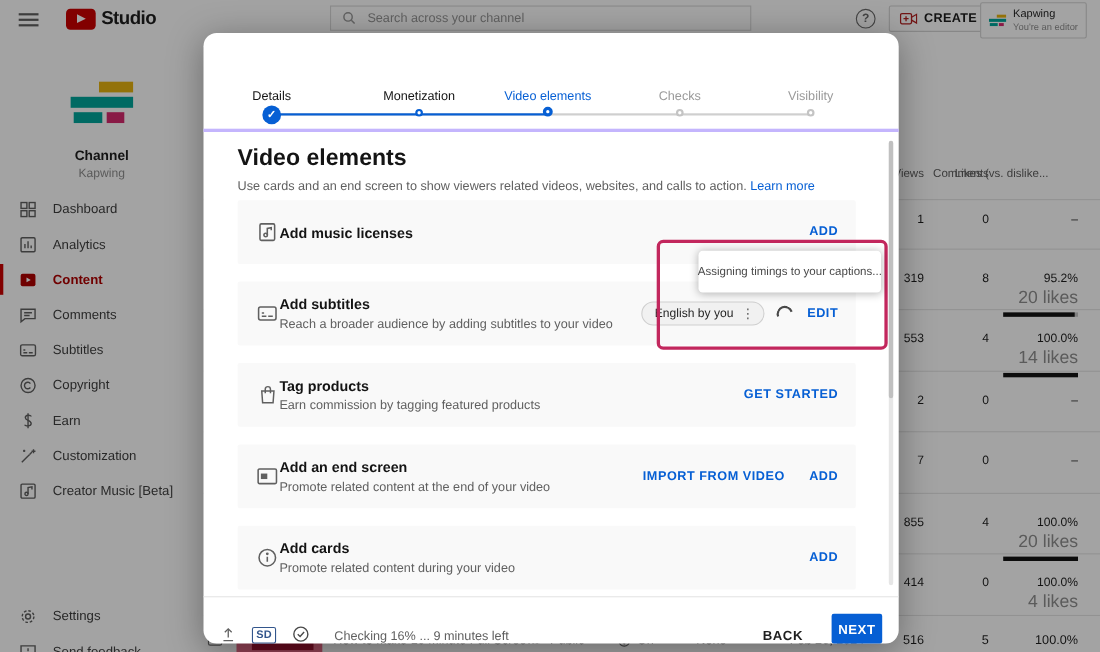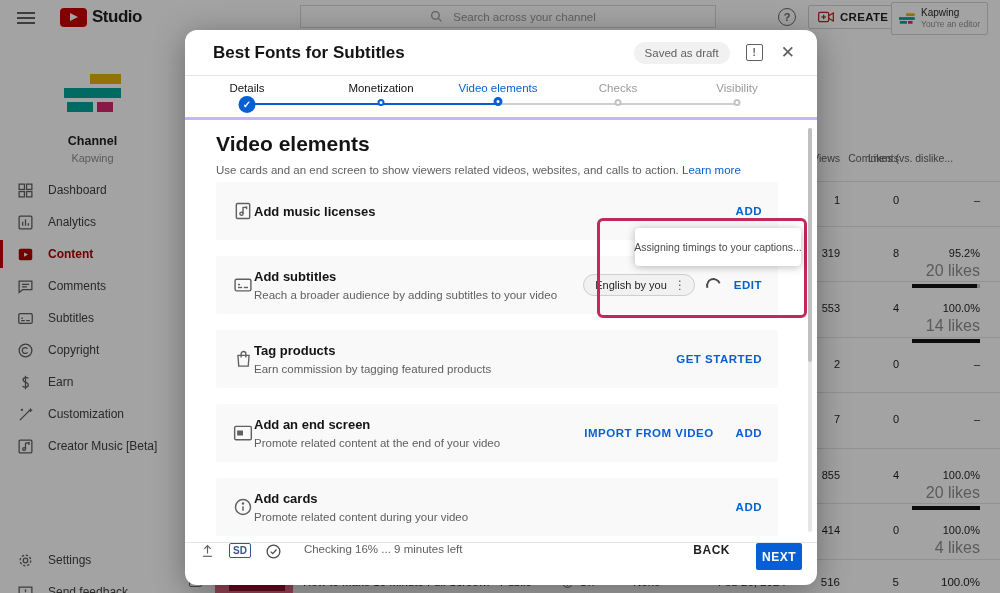--- a/index.html
+++ b/index.html
@@ -10,21 +10,21 @@
   
   .bg { position:absolute; inset:0; background:#fff; }
 
   .topbar { position:absolute; top:0; left:0; right:0; height:36px; background:#fff; }
   .hamburger { position:absolute; left:17px; top:12px; width:18px; height:12px; cursor:pointer; }
   .hamburger i { display:block; height:2px; background:#606060; margin-bottom:3px; }
   .yt-logo { position:absolute; left:44px; top:7px; display:flex; align-items:center; gap:5px;padding-left:16px; }
   .yt-play { width:27px; height:19px; background:#cc0000; border-radius:4px; position:relative; }
   .yt-play:after { content:""; position:absolute; left:10px; top:5px; border-left:8px solid #fff; border-top:4.5px solid transparent; border-bottom:4.5px solid transparent; }
   .yt-brand { font-size:17px; font-weight:bold; color:#1f1f1f; letter-spacing:-0.5px; }
-  .searchbox { position:absolute; left:300px; top:5px; width:416px; height:23px; border:1px solid #d9d9d9; background:#fff; display:flex; align-items:center; padding-left:10px; gap:10px;justify-content:center; }
+  .searchbox { position:absolute; left:300px; top:5px; width:383px; height:23px; border:1px solid #d9d9d9; background:#fff; display:flex; align-items:center; padding-left:10px; gap:10px; }
   .searchbox .ph { font-size:11.5px; color:#979797; }
   .help-circle { position:absolute; left:778px; top:8px; width:18px; height:18px; border:1.5px solid #6b6b6b; border-radius:50%; color:#6b6b6b; font-size:11px; font-weight:bold; display:flex; align-items:center; justify-content:center; }
   .create-btn { position:absolute; left:808px; top:5px; height:24px; padding:0 9px; border:1px solid #d4d4d4; border-radius:2px; display:flex; align-items:center; gap:6px; background:#fff; }
   .create-btn span { font-size:11.5px; font-weight:bold; color:#1f1f1f; letter-spacing:0.3px; }
   .account-box { position:absolute; left:891px; top:2px; width:97px; height:33px; border:1px solid #d4d4d4; border-radius:2px; background:#fff; display:flex; align-items:center; gap:6px; padding:0 7px; }
   .account-name { font-size:10px; color:#1f1f1f; line-height:1.25; }
   .account-role { font-size:8.5px; color:#8f8f8f; line-height:1.25; }
 
   .sidebar { position:absolute; top:36px; left:0; width:185px; bottom:0; background:#fff; }
   .channel-avatar { position:absolute; left:64px; top:38px; }
@@ -101,21 +101,21 @@
   .spinner { width:15px; height:15px; border:2.5px solid #4a4a4a; border-right-color:transparent; border-bottom-color:transparent; border-radius:50%; transform:rotate(25deg); margin-left:11px; }
   .edit-btn { margin-left:13px; }
 
   .m-scrollbar { position:absolute; right:5px; top:8px; bottom:10px; width:4px; background:#e6e6e6; border-radius:2px; }
   .m-scrollthumb { position:absolute; top:0; width:4px; height:58%; background:#c0c0c0; border-radius:2px; }
 
   
   .hl-box { position:absolute; left:412px; top:188px; width:210px; height:100px; border:3px solid #c2275d; border-radius:6px; z-index:30; pointer-events:none; }
   .tooltip { position:absolute; left:450px; top:198px; width:166px; height:38px; background:#fff; border-radius:4px; box-shadow:0 1px 8px rgba(0,0,0,0.28); z-index:31; display:flex; align-items:center; justify-content:center; font-size:10.5px; color:#4a4a4a; white-space:nowrap; }
 
-  .m-footer { position:absolute; left:0; right:0; bottom:0; height:43px; border-top:1px solid #e5e5e5; display:flex; align-items:flex-start; padding:0 15px;margin-top:44px; }
+  .m-footer { position:absolute; left:0; right:0; bottom:0; height:43px; border-top:1px solid #e5e5e5; display:flex; align-items:flex-end; padding:0 15px;margin-top:44px; }
   .f-icon { color:#606060; margin-right:14px; display:flex; align-items:center; }
   .sd-badge { font-size:10px; font-weight:bold; color:#33568c; border:1.5px solid #33568c; border-radius:2px; padding:1px 3px; margin-right:14px; }
   .f-status { font-size:11.5px; color:#606060; flex:1; margin-left:8px; }
   .back-btn { font-size:12px; font-weight:bold; color:#1f1f1f; letter-spacing:0.5px; margin-right:26px; cursor:pointer; }
   .next-btn { width:46px; height:27px; background:#065fd4; color:#fff; font-size:12px; font-weight:bold; letter-spacing:0.5px; border:none; border-radius:2px; cursor:pointer; }
 </style>
 </head>
 <body>
 
 <div class="stage">
@@ -360,26 +360,20 @@
       <span class="br-num" style="right:160px">516</span>
       <span class="br-num" style="right:101px">5</span>
       <span class="br-num" style="right:20px">100.0%</span>
     </div>
   </div>
 
   <div class="scrim"></div>
 
   <div class="modal">
 
-    <div class="m-header">
-      <div class="m-title">Best Fonts for Subtitles</div>
-      <div class="saved-pill">Saved as draft</div>
-      <div class="fb-icon">!</div>
-      <div class="close-x">✕</div>
-    </div>
 
     <div class="stepper">
       <div class="step-line"></div>
       <div class="step-line-done"></div>
       <div class="step" style="left:62px">
         <div class="slabel">Details</div>
         <div class="dot dot-done">✓</div>
       </div>
       <div class="step" style="left:196px">
         <div class="slabel">Monetization</div>

